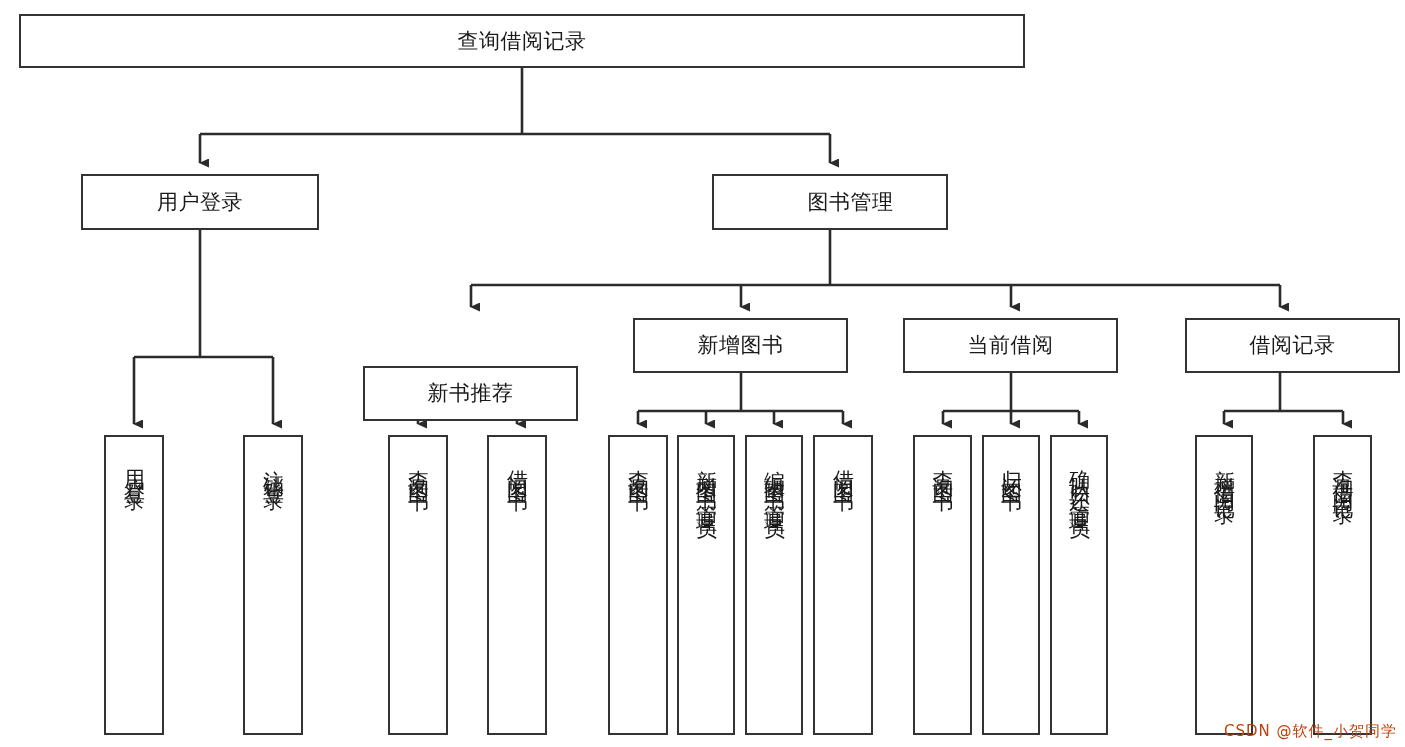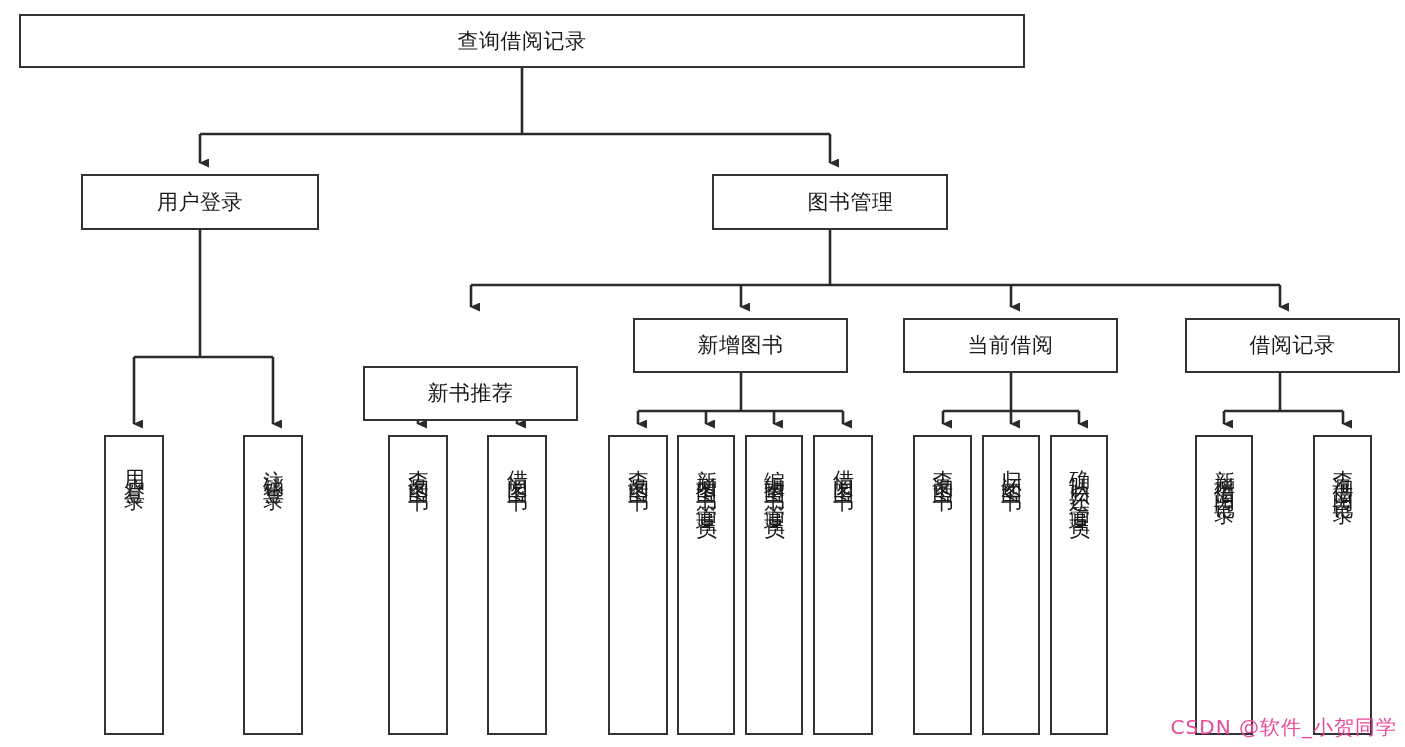--- a/index.html
+++ b/index.html
@@ -55,22 +55,22 @@
     writing-mode: vertical-rl;
     text-orientation: upright;
     font-size: 21px;
     letter-spacing: 7px;
     line-height: 1;
   }
   .watermark {
     position: absolute;
     right: 8px;
     bottom: 6px;
-    font-size: 20px;
-    color: #ec4899;
+    font-size: 15px;
+    color: #c2410c;
     letter-spacing: 1px;
     white-space: nowrap;
     font-family: "DejaVu Sans", "Liberation Sans", sans-serif;
   }
 </style>
 </head>
 <body>
 
 <div id="diagram-root">
 

